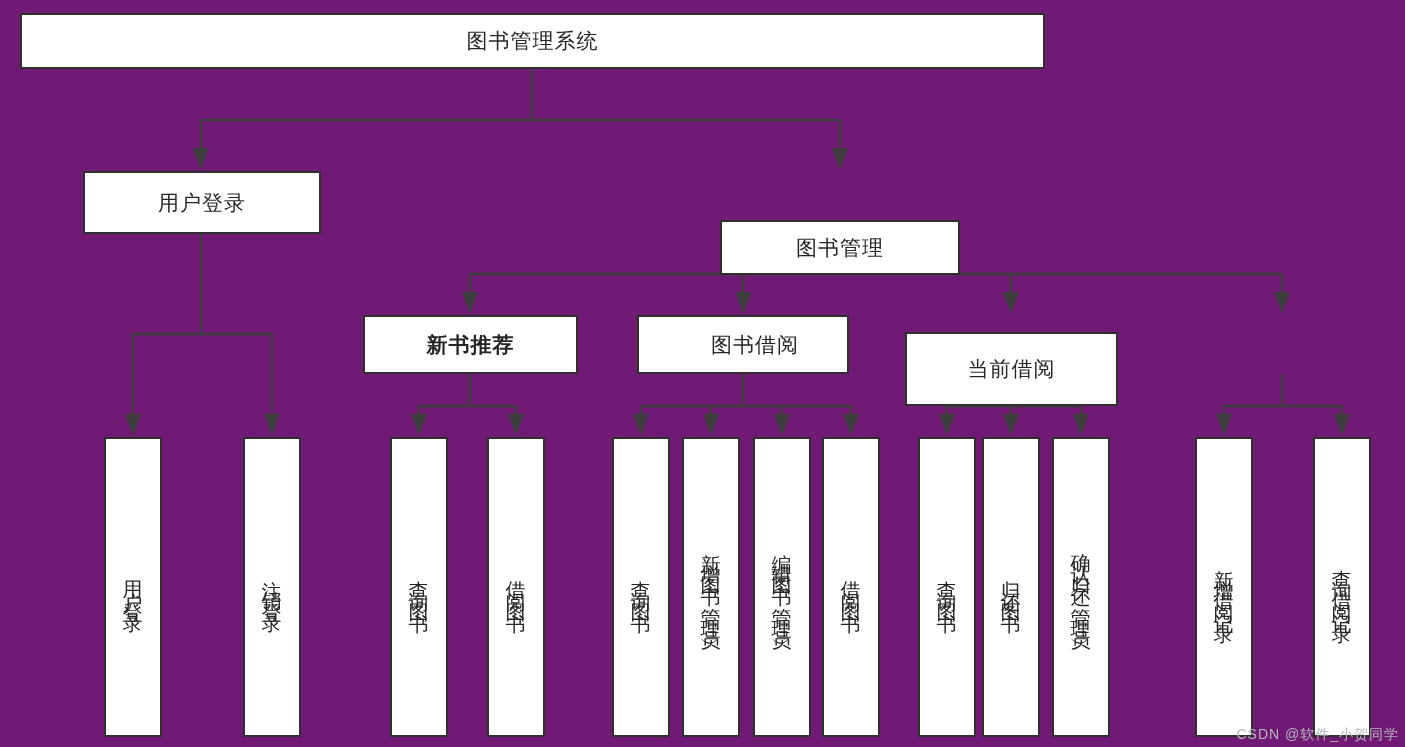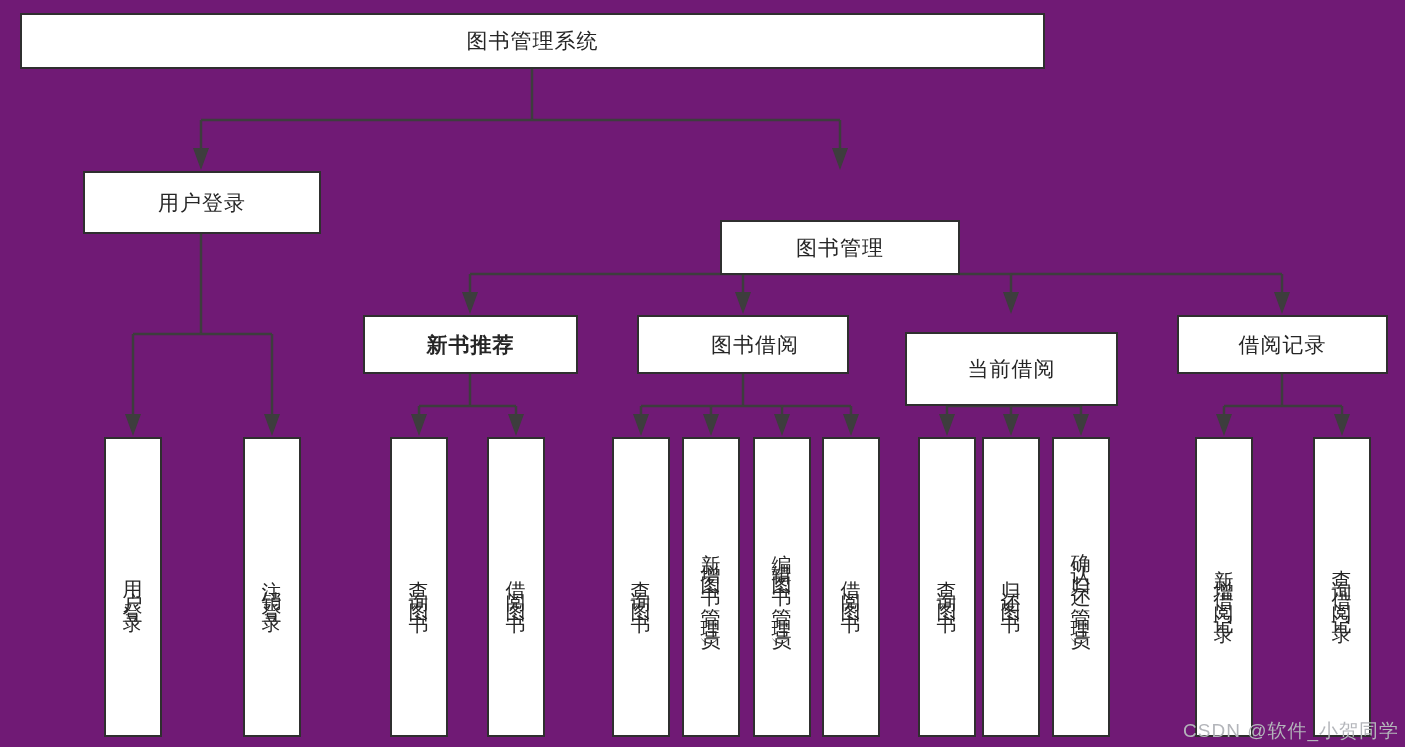--- a/index.html
+++ b/index.html
@@ -63,21 +63,21 @@
   .l-8  { left: 822px; }
   .l-9  { left: 918px; }
   .l-10 { left: 982px; }
   .l-11 { left: 1052px; }
   .l-12 { left: 1195px; }
   .l-13 { left: 1313px; }
   .watermark {
     position: absolute;
     right: 6px;
     bottom: 3px;
-    font-size: 19px;
+    font-size: 14px;
     color: #b3b5ba;
     letter-spacing: 1px;
     z-index: 3;
     white-space: nowrap;
   }
 </style>
 </head>
 <body>
 
 <div class="canvas">
@@ -161,23 +161,20 @@
 
   <div class="box n-new-book-rec">
     <span>新书推荐</span>
   </div>
   <div class="box n-book-borrow">
     <span>图书借阅</span>
   </div>
   <div class="box n-current-borrow">
     <span>当前借阅</span>
   </div>
-  <div class="box n-borrow-records">
-    <span>借阅记录</span>
-  </div>
 
   <div class="box vbox leaf l-1">
     <span class="vtext">用户登录</span>
   </div>
   <div class="box vbox leaf l-2">
     <span class="vtext">注销登录</span>
   </div>
   <div class="box vbox leaf l-3">
     <span class="vtext">查询图书</span>
   </div>

